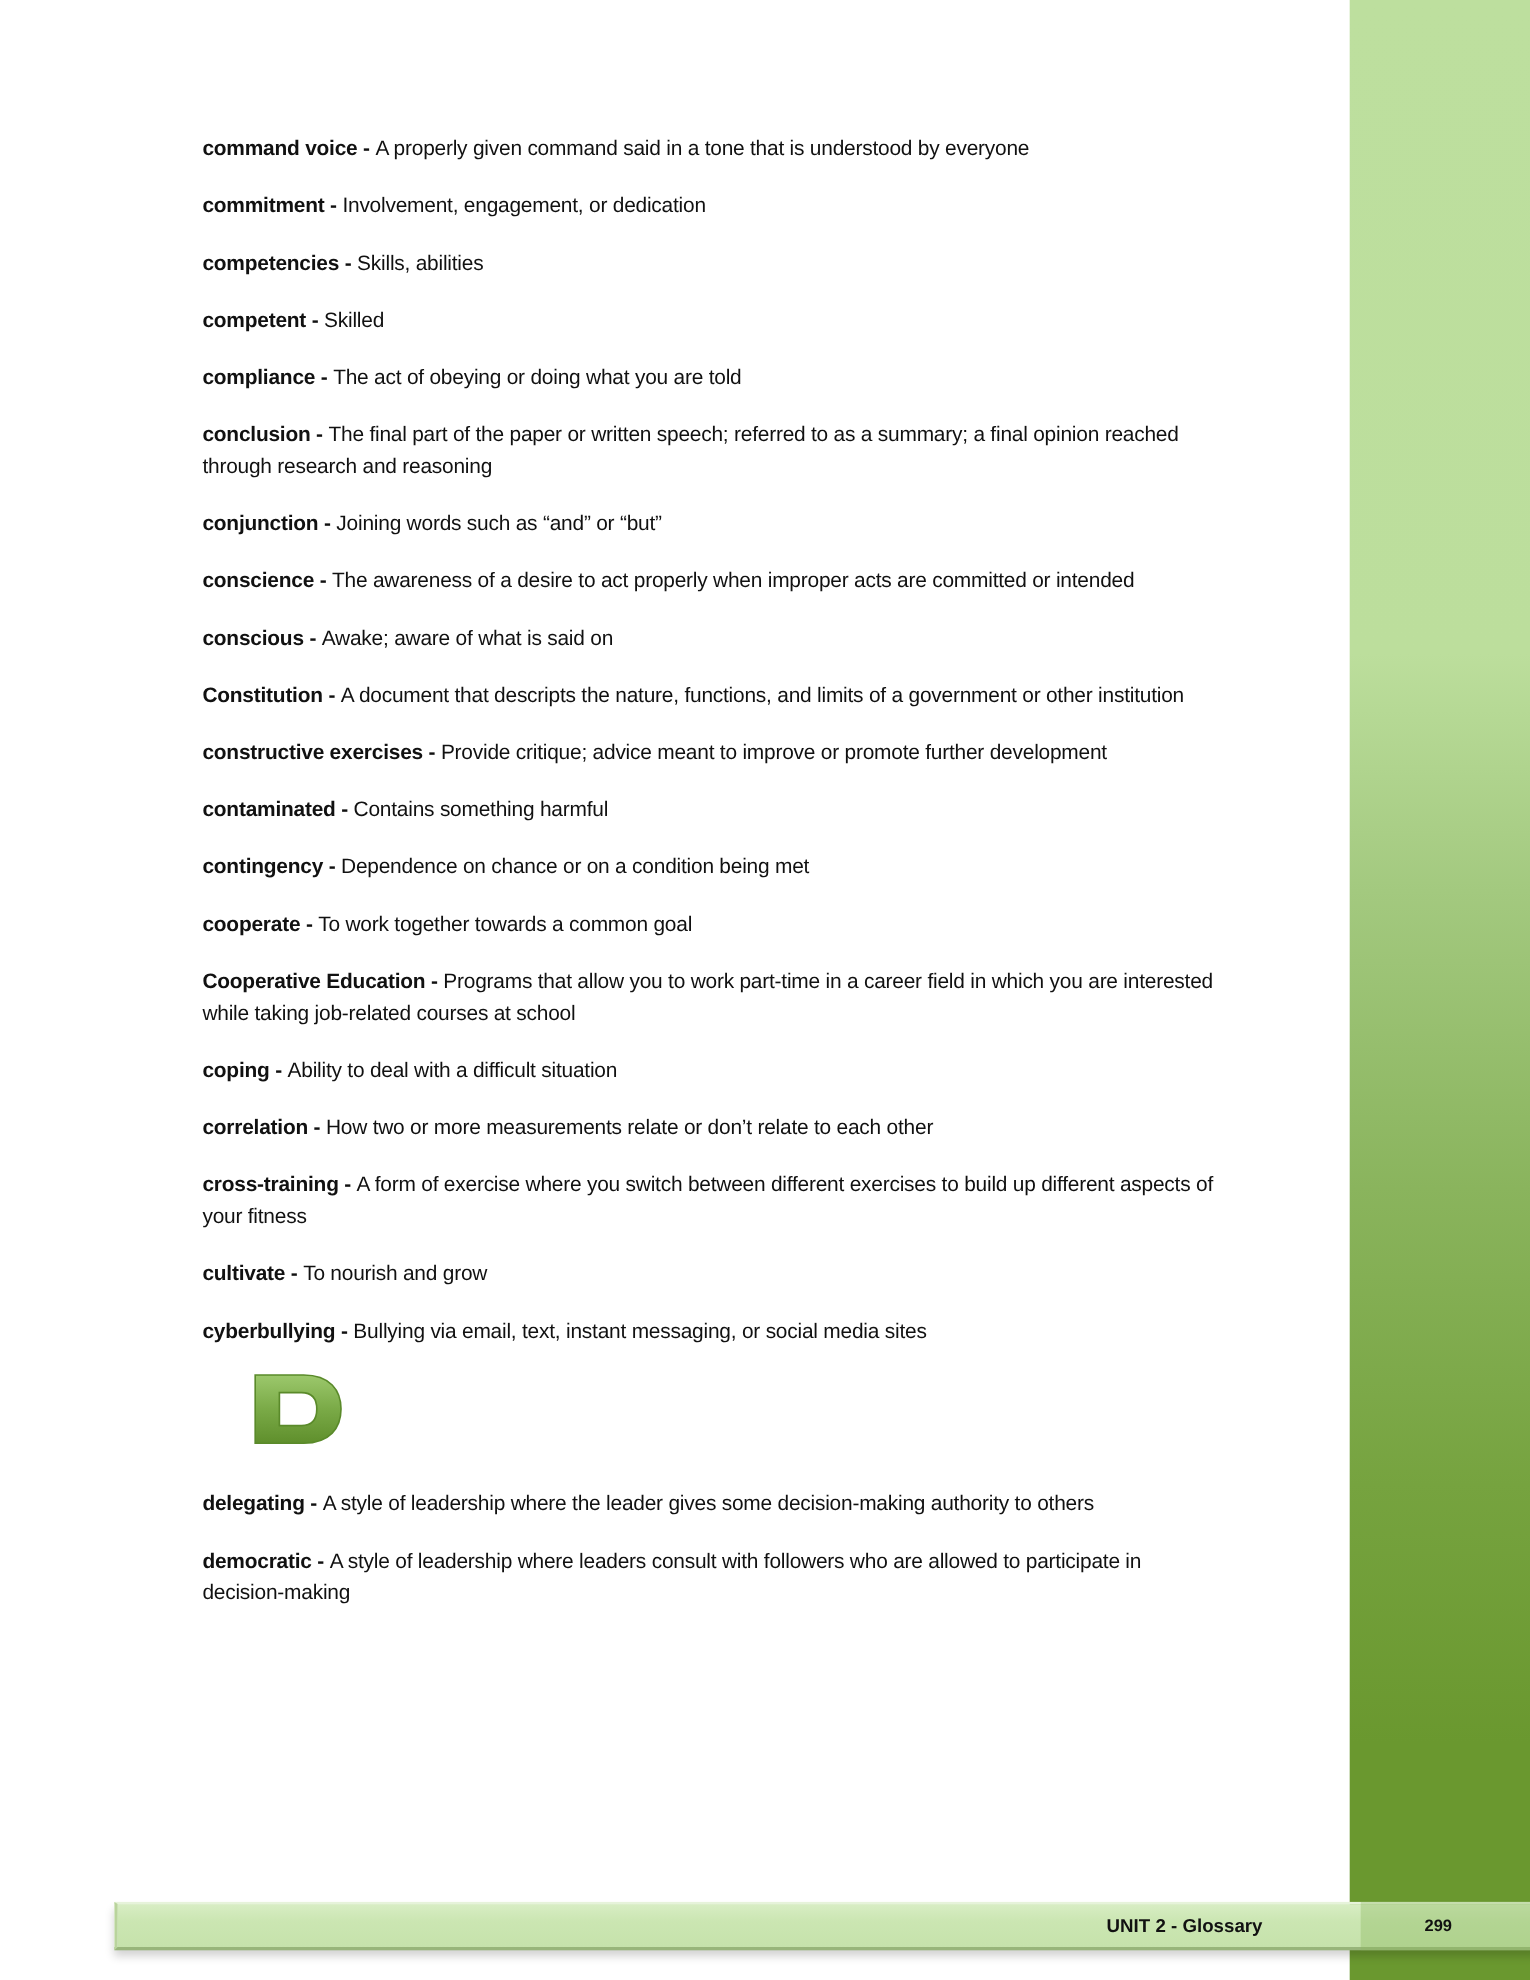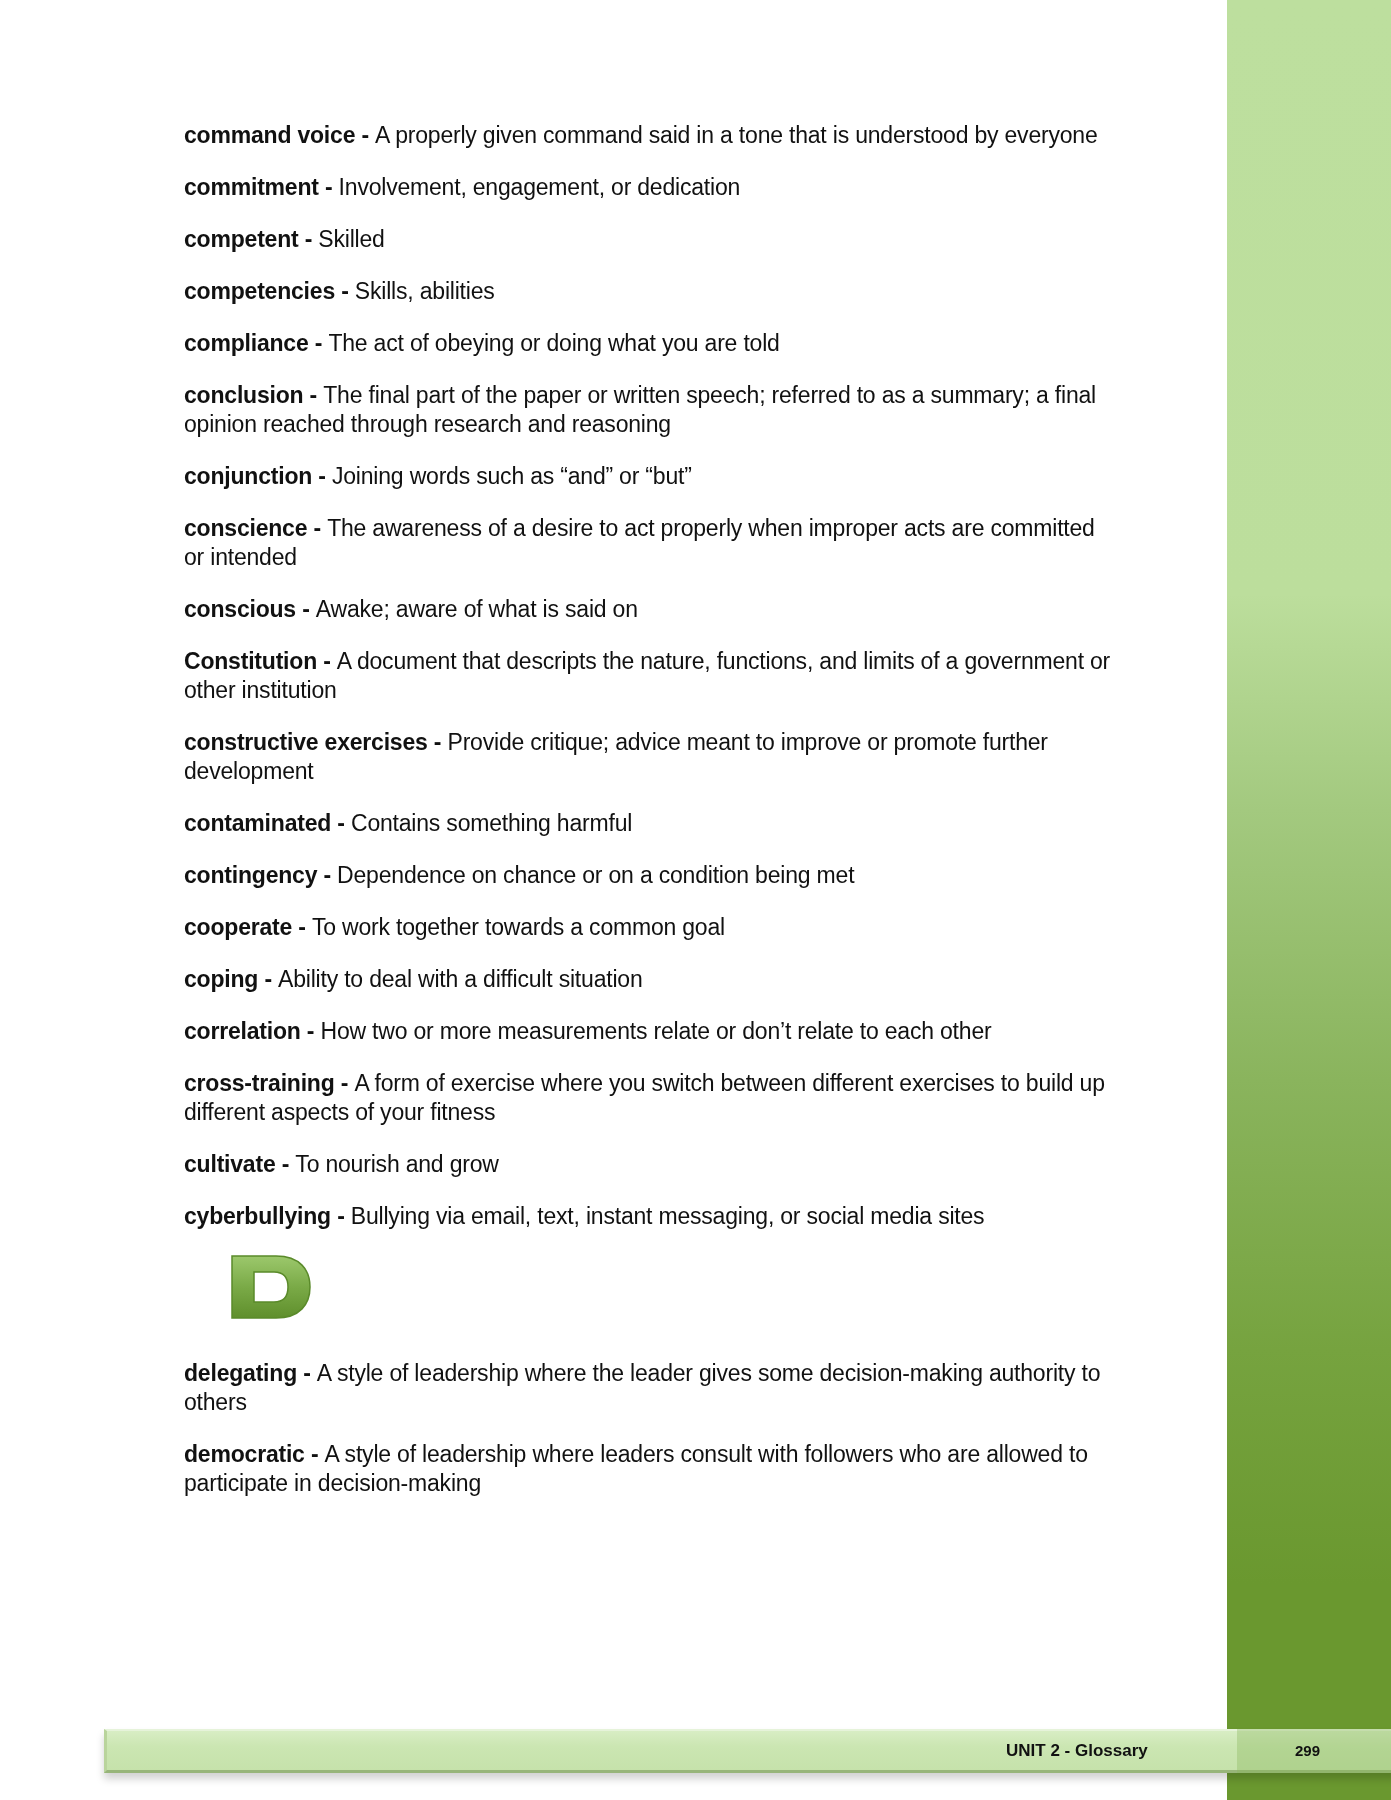--- a/index.html
+++ b/index.html
@@ -10,21 +10,21 @@
     color: #111;
   }
   .side-bar {
     position: absolute; left: 1227px; top: 0; width: 164px; height: 1800px;
     background: linear-gradient(to bottom, #bddf9e 0%, #bcde9c 33%, #a3c97f 45%, #8ab45d 60%, #76a33f 75%, #6a982f 88%, #6a982f 100%);
   }
   .content {
     position: absolute; left: 184px; top: 121px; width: 930px;
   }
   .entry {
-    font-size: 23px; line-height: 29px; margin: 0 0 23px 0;
+    font-size: 19px; line-height: 29px; margin: 0 0 23px 0;
     letter-spacing: -0.2px;
   }
   .term { font-weight: bold; }
   .letter-heading {
     height: 76px; margin: 11px 0 29px 46px; position: relative;
   }
   .letter-heading svg { display: block; }
   .footer-bar {
     position: absolute; left: 104px; top: 1729px; width: 1294px; height: 44px;
     background: linear-gradient(to bottom, #d8edc4 0%, #cbe6b2 40%, #c6e2ab 100%);
@@ -48,32 +48,33 @@
 </style>
 </head>
 <body>
 
 <div class="side-bar"></div>
 
 <div class="content">
   <div id="entries-c">
       <p class="entry"><span class="term">command voice</span><span class="term" style="white-space: pre;"> - </span><span>A properly given command said in a tone that is understood by everyone</span></p>
       <p class="entry"><span class="term">commitment</span><span class="term" style="white-space: pre;"> - </span><span>Involvement, engagement, or dedication</span></p>
+      <p class="entry"><span class="term">competencies</span><span class="term" style="white-space: pre;"> - </span><span>Skills, abilities</span></p>
       <p class="entry"><span class="term">competent</span><span class="term" style="white-space: pre;"> - </span><span>Skilled</span></p>
-      <p class="entry"><span class="term">competencies</span><span class="term" style="white-space: pre;"> - </span><span>Skills, abilities</span></p>
       <p class="entry"><span class="term">compliance</span><span class="term" style="white-space: pre;"> - </span><span>The act of obeying or doing what you are told</span></p>
       <p class="entry"><span class="term">conclusion</span><span class="term" style="white-space: pre;"> - </span><span>The final part of the paper or written speech; referred to as a summary; a final opinion reached through research and reasoning</span></p>
       <p class="entry"><span class="term">conjunction</span><span class="term" style="white-space: pre;"> - </span><span>Joining words such as “and” or “but”</span></p>
       <p class="entry"><span class="term">conscience</span><span class="term" style="white-space: pre;"> - </span><span>The awareness of a desire to act properly when improper acts are committed or intended</span></p>
       <p class="entry"><span class="term">conscious</span><span class="term" style="white-space: pre;"> - </span><span>Awake; aware of what is said on</span></p>
       <p class="entry"><span class="term">Constitution</span><span class="term" style="white-space: pre;"> - </span><span>A document that descripts the nature, functions, and limits of a government or other institution</span></p>
       <p class="entry"><span class="term">constructive exercises</span><span class="term" style="white-space: pre;"> - </span><span>Provide critique; advice meant to improve or promote further development</span></p>
       <p class="entry"><span class="term">contaminated</span><span class="term" style="white-space: pre;"> - </span><span>Contains something harmful</span></p>
       <p class="entry"><span class="term">contingency</span><span class="term" style="white-space: pre;"> - </span><span>Dependence on chance or on a condition being met</span></p>
       <p class="entry"><span class="term">cooperate</span><span class="term" style="white-space: pre;"> - </span><span>To work together towards a common goal</span></p>
+      <p class="entry"><span class="term">Cooperative Education</span><span class="term" style="white-space: pre;"> - </span><span>Programs that allow you to work part-time in a career field in which you are interested while taking job-related courses at school</span></p>
       <p class="entry"><span class="term">coping</span><span class="term" style="white-space: pre;"> - </span><span>Ability to deal with a difficult situation</span></p>
       <p class="entry"><span class="term">correlation</span><span class="term" style="white-space: pre;"> - </span><span>How two or more measurements relate or don’t relate to each other</span></p>
       <p class="entry"><span class="term">cross-training</span><span class="term" style="white-space: pre;"> - </span><span>A form of exercise where you switch between different exercises to build up different aspects of your fitness</span></p>
       <p class="entry"><span class="term">cultivate</span><span class="term" style="white-space: pre;"> - </span><span>To nourish and grow</span></p>
       <p class="entry"><span class="term">cyberbullying</span><span class="term" style="white-space: pre;"> - </span><span>Bullying via email, text, instant messaging, or social media sites</span></p>
     </div>
 
   <div class="letter-heading">
     <svg width="82" height="66" viewBox="0 0 82 66">
       <defs>

